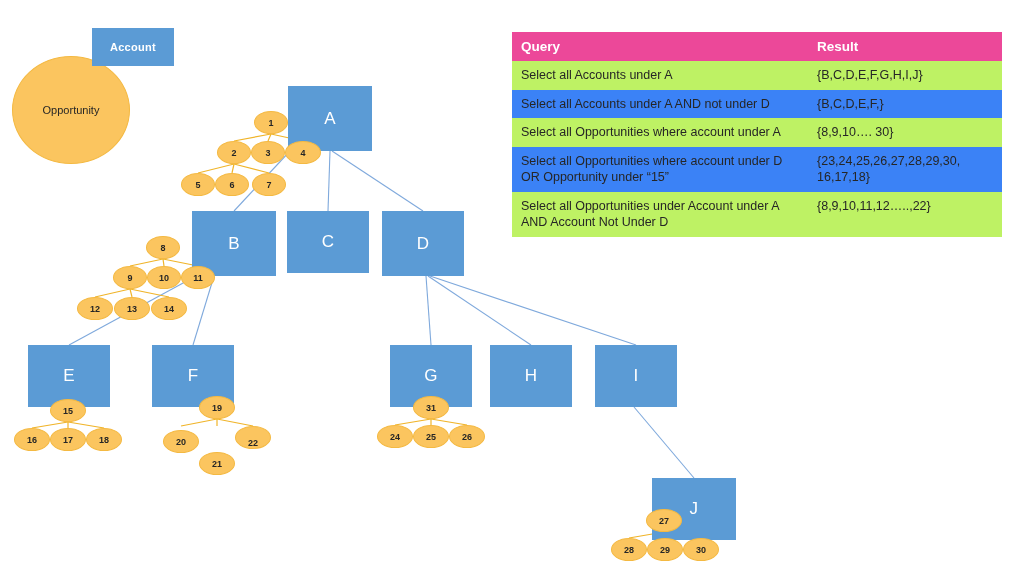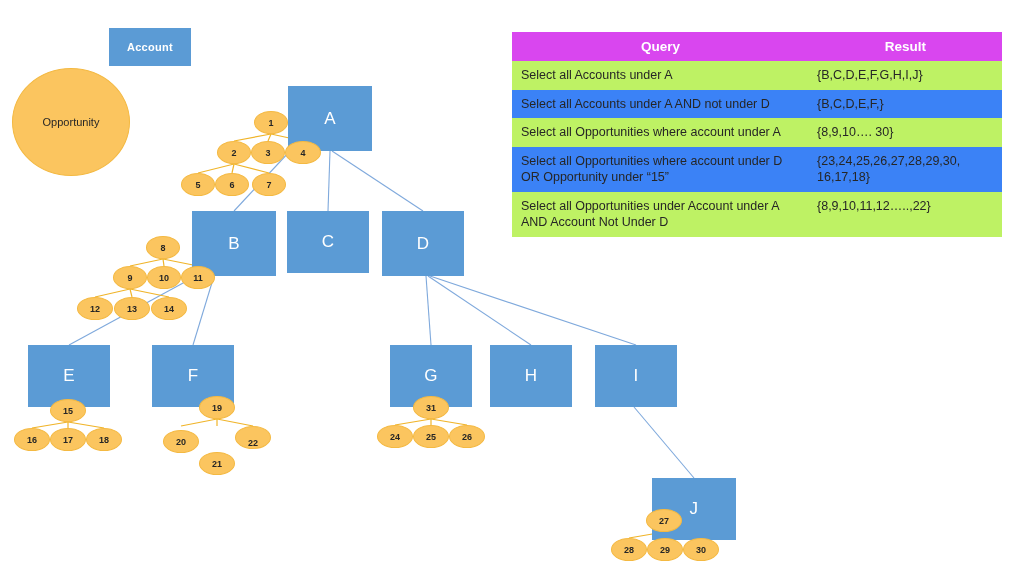--- a/index.html
+++ b/index.html
@@ -41,21 +41,20 @@
     align-items: center;
     justify-content: center;
     font-size: 17px;
     font-weight: 400;
     letter-spacing: .3px;
     box-sizing: border-box;
   }
   .account-node.legend-box {
     font-size: 11px;
     font-weight: bold;
-    margin-left: 17px;
   }
 
   
   .opp-node {
     position: absolute;
     background: #FBC55F;
     border: 1px solid #F4B942;
     border-radius: 50%;
     display: flex;
     align-items: center;
@@ -76,25 +75,25 @@
     position: absolute;
     left: 512px;
     top: 32px;
     width: 490px;
     border-collapse: collapse;
     table-layout: fixed;
     font-size: 12.5px;
     color: #262626;
   }
   #query-table th {
-    background: #d946ef;
+    background: #ec4899;
     color: #ffffff;
     font-size: 13.5px;
     font-weight: bold;
-    text-align: center;
+    text-align: left;
     padding: 7px 8px 7px 9px;
     border: none;
   }
   #query-table td {
     padding: 6px 8px 6px 9px;
     vertical-align: top;
     line-height: 1.32;
     border: none;
   }
   #query-table tr.row-odd td  { background: #bef264; }
@@ -140,21 +139,21 @@
         <line x1="217" y1="419" x2="253" y2="426" stroke="#F0B429" stroke-width="1.2"></line>
         <line x1="431" y1="419" x2="395" y2="425" stroke="#F0B429" stroke-width="1.2"></line>
         <line x1="431" y1="419" x2="431" y2="425" stroke="#F0B429" stroke-width="1.2"></line>
         <line x1="431" y1="419" x2="467" y2="425" stroke="#F0B429" stroke-width="1.2"></line>
         <line x1="664" y1="532" x2="629" y2="538" stroke="#F0B429" stroke-width="1.2"></line>
         <line x1="664" y1="532" x2="665" y2="538" stroke="#F0B429" stroke-width="1.2"></line>
         <line x1="664" y1="532" x2="701" y2="538" stroke="#F0B429" stroke-width="1.2"></line>
       </g>
   </svg>
 
-  <div class="opp-node legend-ellipse" id="legend-opportunity" style="left: 12px; top: 68px; width: 118px; height: 108px;">
+  <div class="opp-node legend-ellipse" id="legend-opportunity" style="left: 12px; top: 56px; width: 118px; height: 108px;">
     <span>Opportunity</span>
   </div>
 
   <div class="account-node legend-box" id="legend-account" style="left: 92px; top: 28px; width: 82px; height: 38px;">
     <span>Account</span>
   </div>
 
   <div id="nodes">
       <div class="account-node" style="left: 288px; top: 86px; width: 84px; height: 65px;">
         <span>A</span>

